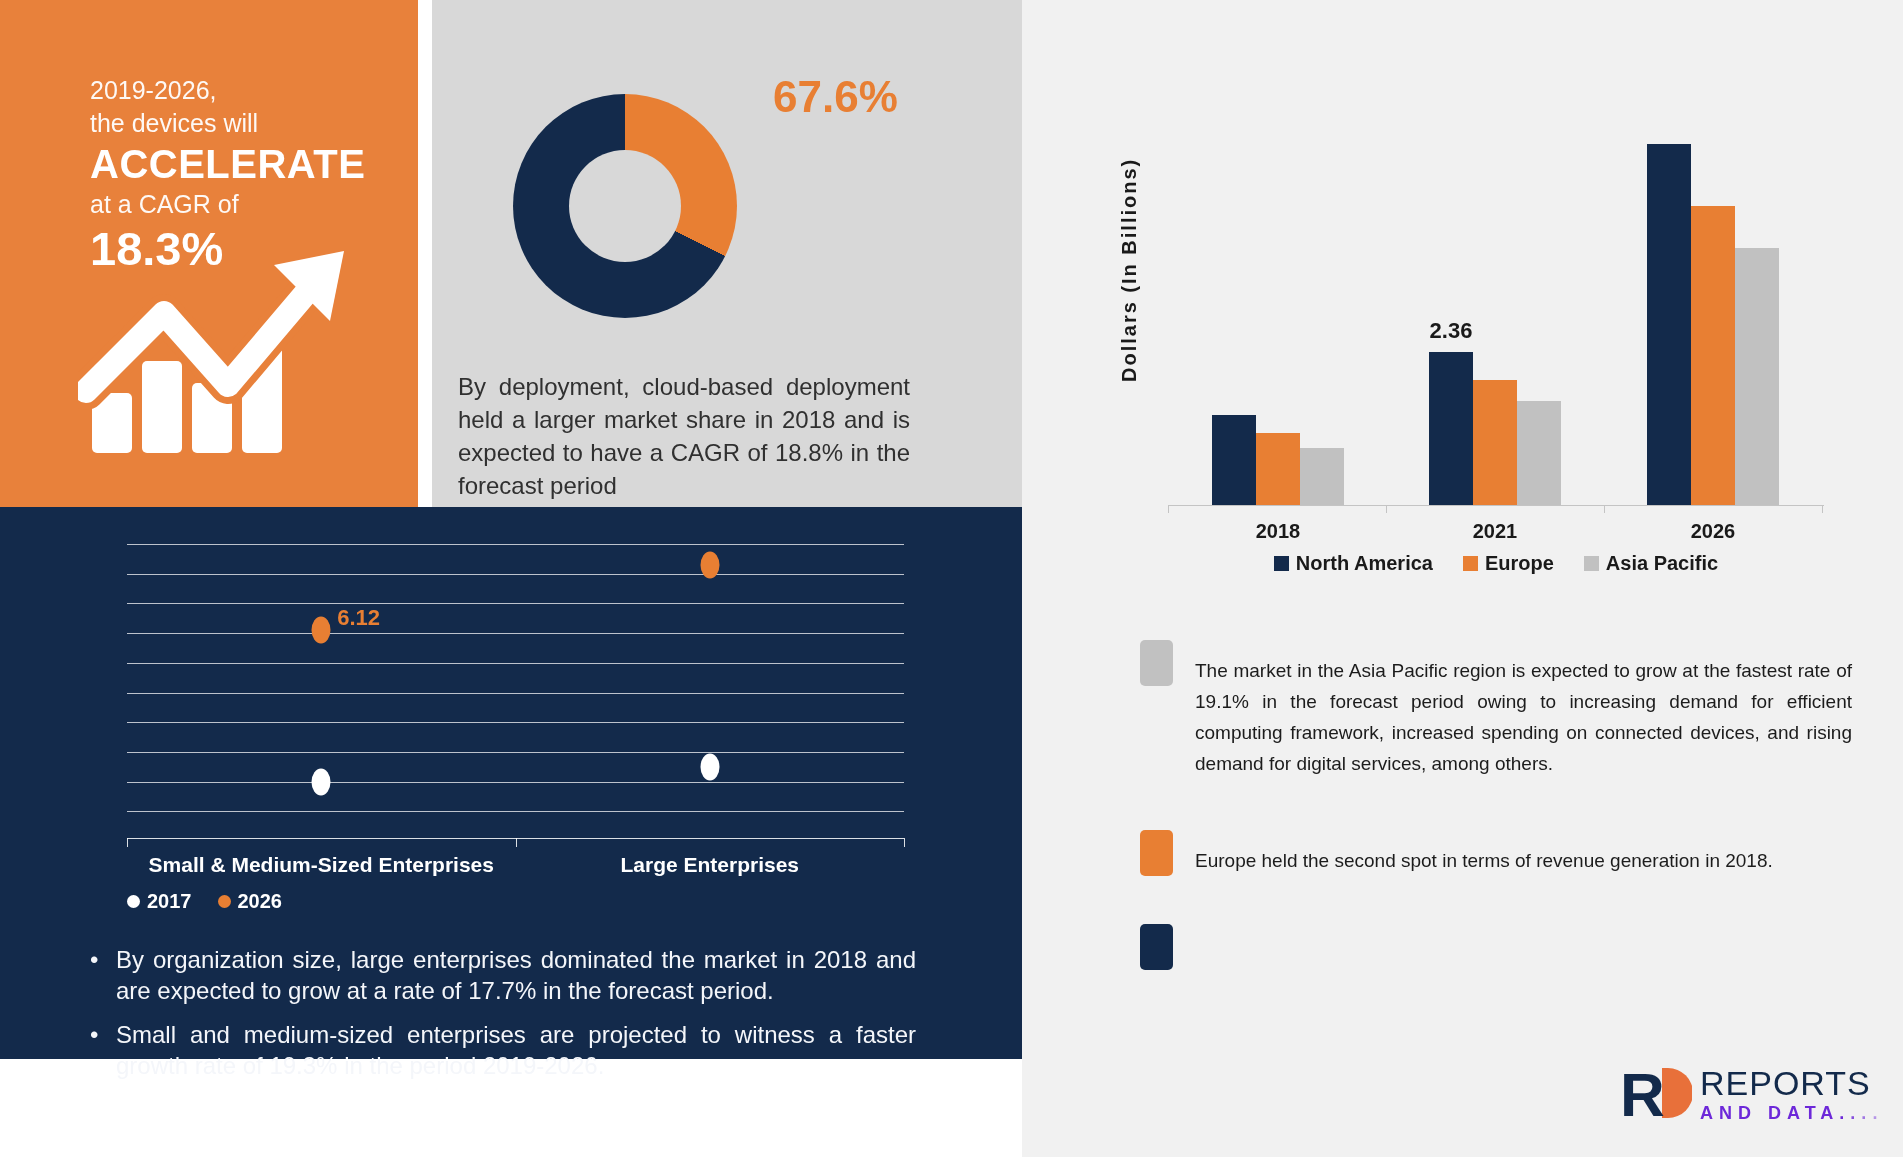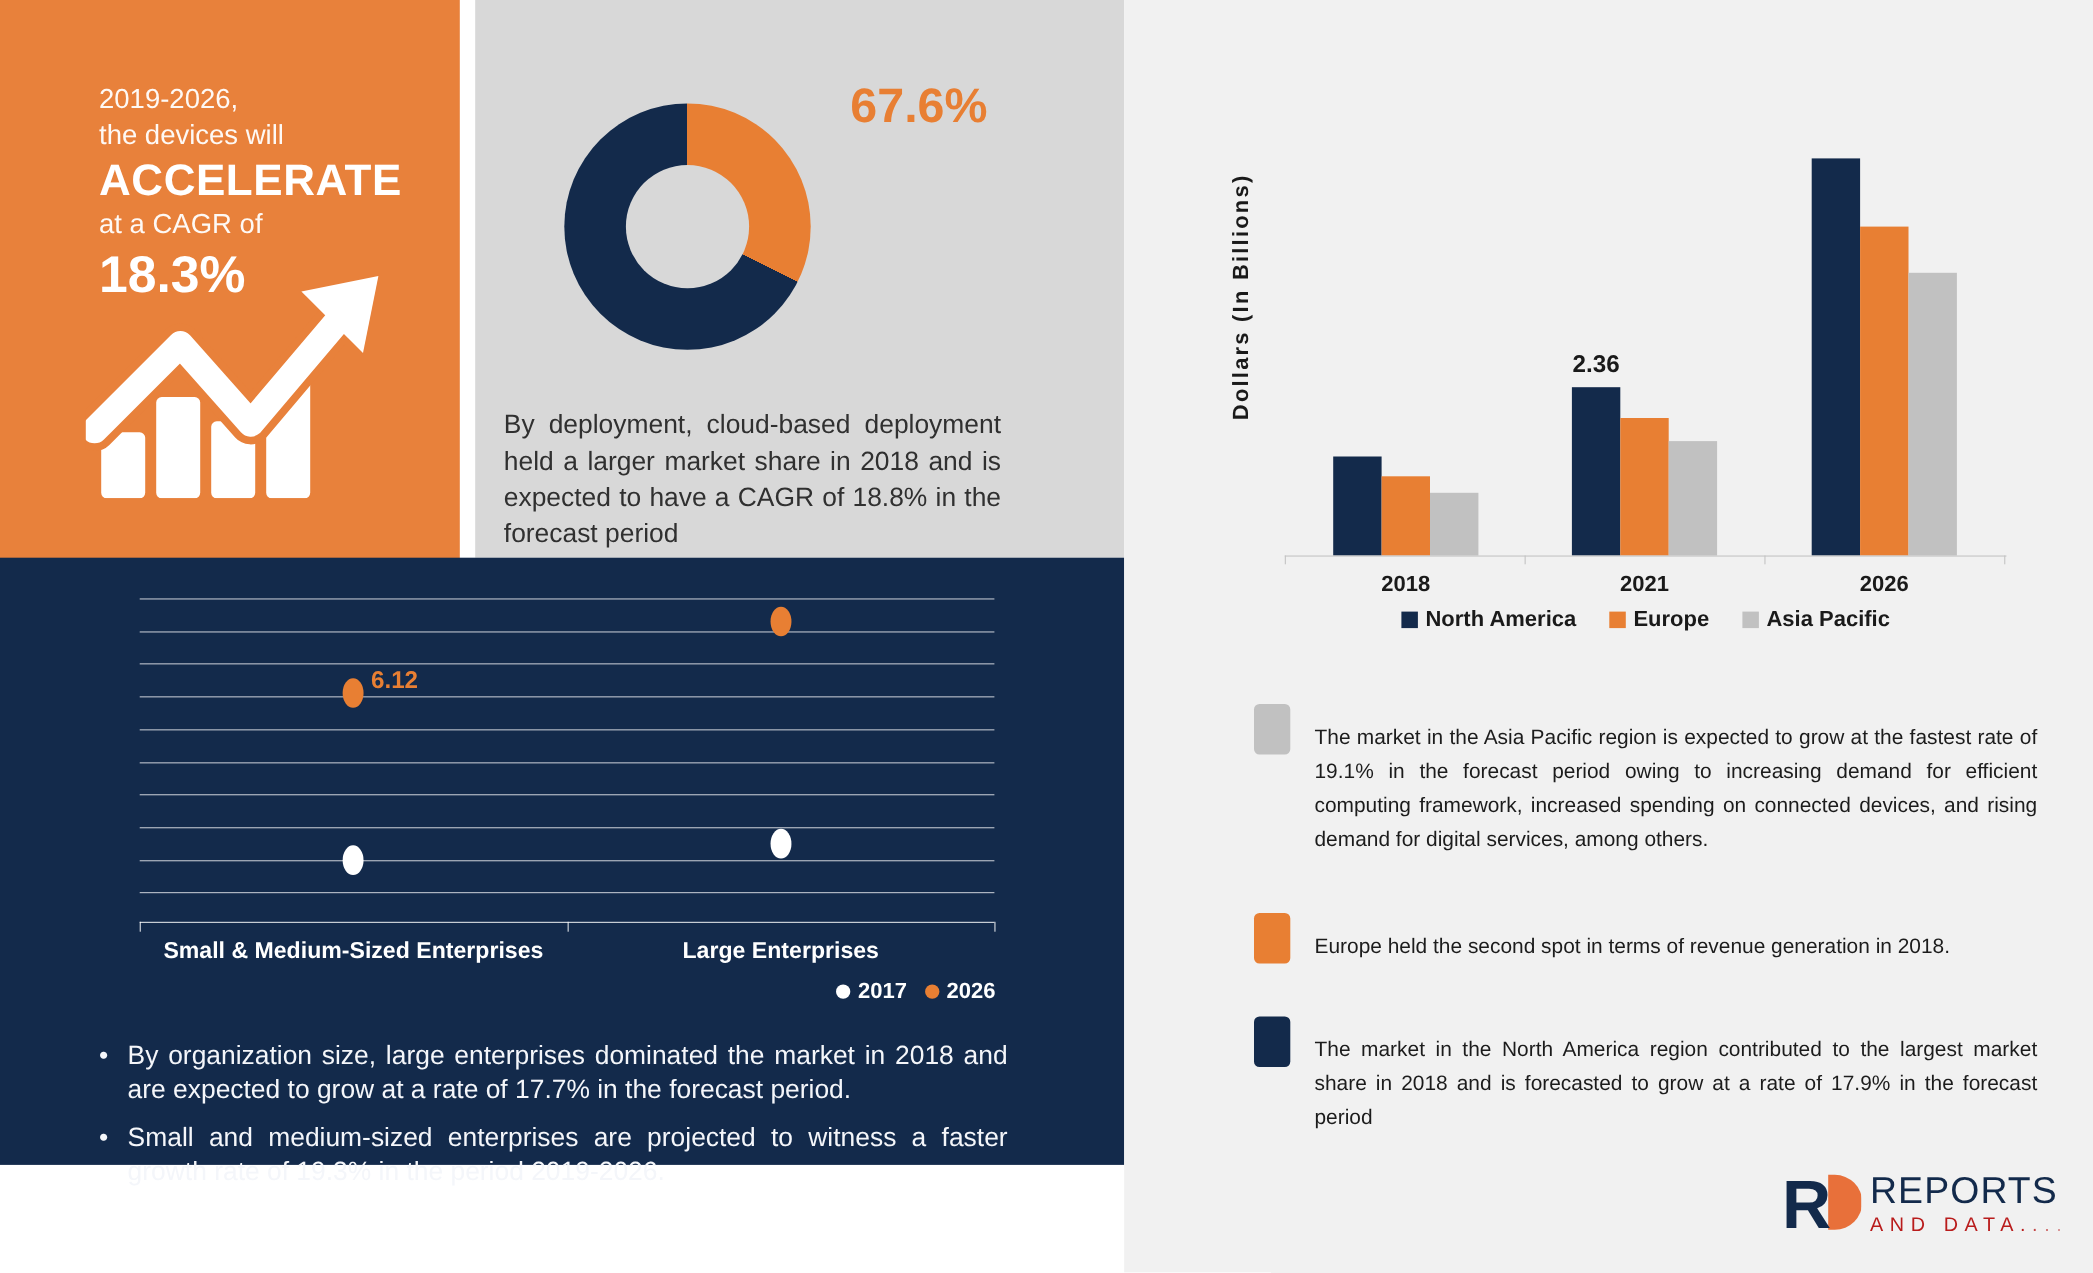--- a/index.html
+++ b/index.html
@@ -31,21 +31,21 @@
     position:absolute;left:26px;top:346px;width:452px;
     font-size:24px;line-height:33px;color:#303030;text-align:justify;
   }
 
   
   .gridline{position:absolute;height:1px;background:rgba(255,255,255,.72);}
   .dot{position:absolute;width:19px;height:27px;border-radius:50%;transform:translate(-50%,-50%);}
   .dot-label{position:absolute;font-size:22px;font-weight:700;color:#E87F33;transform:translateY(-50%);}
   .axis-bracket{position:absolute;background:rgba(255,255,255,.85);}
   .cat-label{position:absolute;transform:translateX(-50%);font-size:21px;font-weight:700;color:#ffffff;white-space:nowrap;}
-  #dot-legend{position:absolute;left:127px;top:383px;width:778px;display:flex;justify-content:flex-end;gap:16px;}
+  #dot-legend{position:absolute;left:127px;top:383px;width:778px;display:flex;justify-content:flex-start;gap:26px;}
   .legend-item{display:flex;align-items:center;gap:7px;font-size:20px;font-weight:700;color:#ffffff;}
   .legend-dot{width:13px;height:13px;border-radius:50%;}
   #dark-bullets{
     position:absolute;left:88px;top:437px;width:828px;margin:0;padding:0;list-style:none;
     color:#F4F6FA;font-size:24px;line-height:31px;
   }
   #dark-bullets li{position:relative;padding-left:28px;margin-bottom:13px;text-align:justify;}
   #dark-bullets li .bullet-marker{position:absolute;left:2px;top:0;}
 
   
@@ -68,21 +68,21 @@
   .note-square{position:absolute;left:0;top:4px;width:33px;height:46px;border-radius:5px;}
   .note-text{margin-left:55px;width:657px;font-size:19px;line-height:31px;color:#1C1C1C;text-align:justify;}
   #note-0{top:636px;}
   #note-1{top:826px;}
   #note-2{top:920px;}
 
   
   #logo{position:absolute;left:600px;top:1064px;display:flex;align-items:flex-start;}
   .logo-text{margin-left:8px;}
   .logo-reports{font-size:34px;font-weight:400;letter-spacing:1px;color:#132A4B;line-height:38px;}
-  .logo-anddata{font-size:18px;font-weight:400;letter-spacing:6px;color:#b91c1c;line-height:22px;}
+  .logo-anddata{font-size:18px;font-weight:700;letter-spacing:6px;color:#6d28d9;line-height:22px;}
   .logo-anddata .d1{opacity:1;} .logo-anddata .d2{opacity:.8;}
   .logo-anddata .d3{opacity:.6;} .logo-anddata .d4{opacity:.45;}
 </style>
 </head>
 <body>
 
 <div id="root">
 
   <section class="panel" id="orange-panel">
     <div class="op-text">
@@ -196,21 +196,20 @@
     <div class="note" id="note-0">
       <span class="note-square" style="background: rgb(193, 193, 193);"></span>
       <p class="note-text">The market in the Asia Pacific region is expected to grow at the fastest rate of 19.1% in the forecast period owing to increasing demand for efficient computing framework, increased spending on connected devices, and rising demand for digital services, among others.</p>
     </div>
     <div class="note" id="note-1">
       <span class="note-square" style="background: rgb(232, 127, 51);"></span>
       <p class="note-text">Europe held the second spot in terms of revenue generation in 2018.</p>
     </div>
     <div class="note" id="note-2">
       <span class="note-square" style="background: rgb(19, 42, 75);"></span>
-      <p class="note-text">The market in the North America region contributed to the largest market share in 2018 and is forecasted to grow at a rate of 17.9% in the forecast period</p>
     </div>
 
     <div id="logo">
       <svg width="70" height="64" viewBox="0 0 70 64" aria-hidden="true">
         <path d="M40,4 h6 a25,25 0 0 1 0,50 h-6 z" fill="#E8703A"></path>
         <text x="-2" y="52" font-family="Liberation Sans, sans-serif" font-size="62" font-weight="900" fill="#132A4B">R</text>
       </svg>
       <div class="logo-text">
         <div class="logo-reports">REPORTS</div>
         <div class="logo-anddata">

